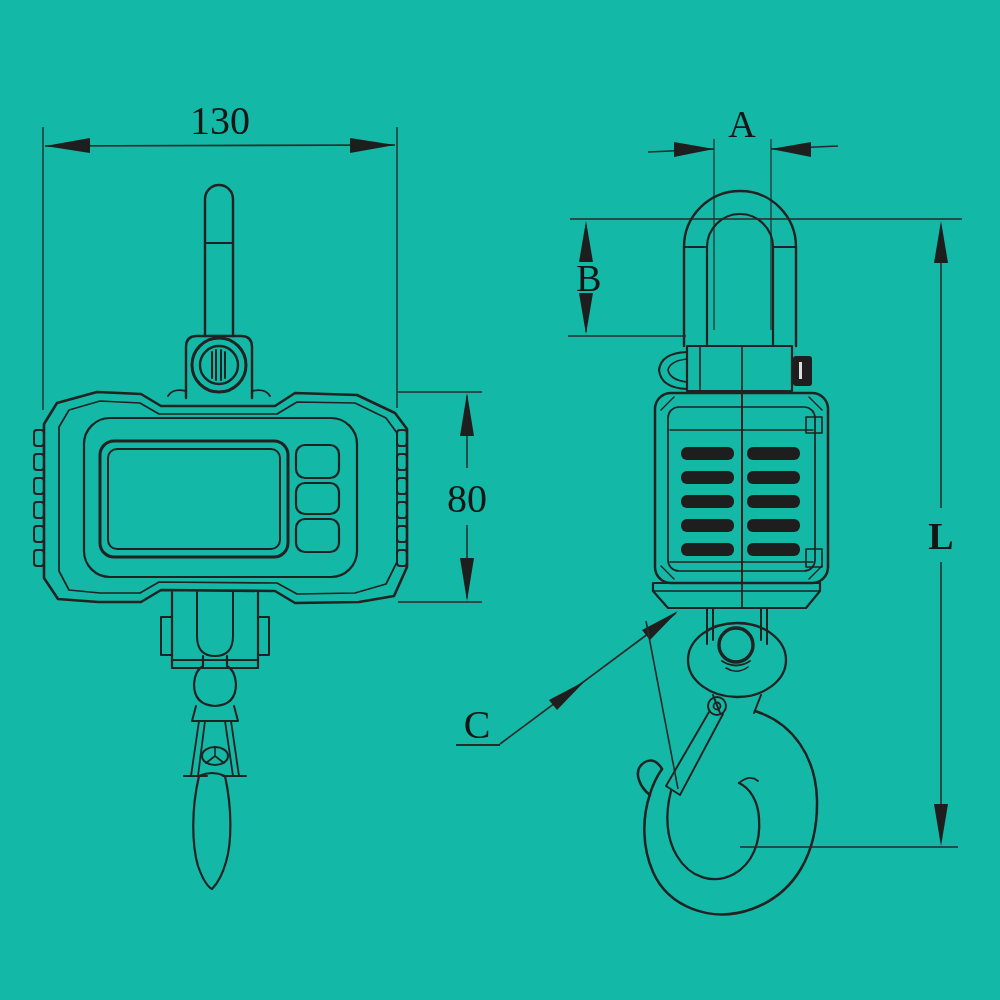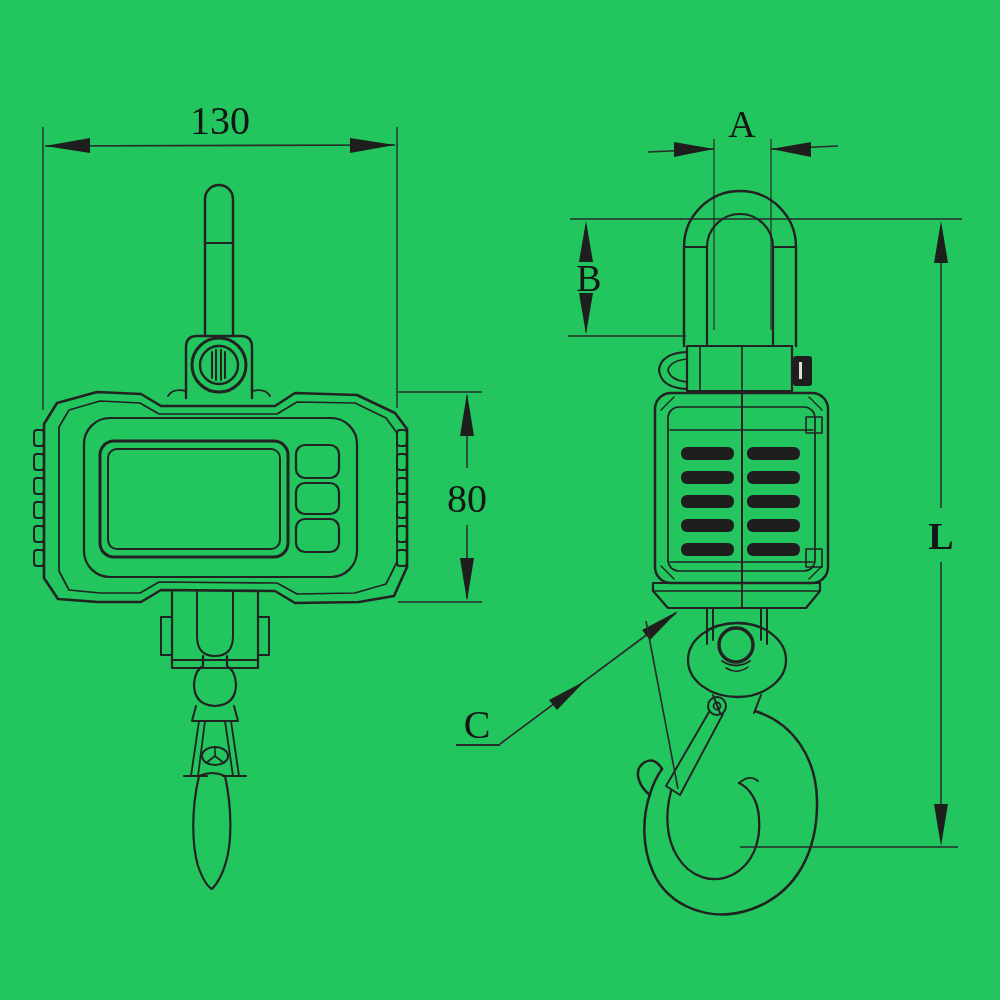--- a/index.html
+++ b/index.html
@@ -1,16 +1,16 @@
 <!DOCTYPE html>
 <html><head>
 <meta charset="utf-8">
 <style>
   html,body{margin:0;padding:0;background:#ffffff;width:1000px;height:1000px;overflow:hidden;}
-  #stage{width:1000px;height:1000px;background:#22c55e;}
+  #stage{width:1000px;height:1000px;background:#14b8a6;}
   svg{display:block;}
   .obj{stroke:#222222;fill:none;stroke-linecap:round;stroke-linejoin:round;}
   .dim{stroke:#2a2a2a;fill:none;stroke-linecap:butt;}
   .filldark{fill:#1e1e1e;stroke:none;}
   .arrow{fill:#1e1e1e;stroke:none;}
   .dim-text{font-family:"Liberation Serif","DejaVu Serif",serif;fill:#151515;text-anchor:middle;}
   .t40{font-size:40px;}
   .t38{font-size:38px;}
   .tbold{font-weight:600;}
 </style>

